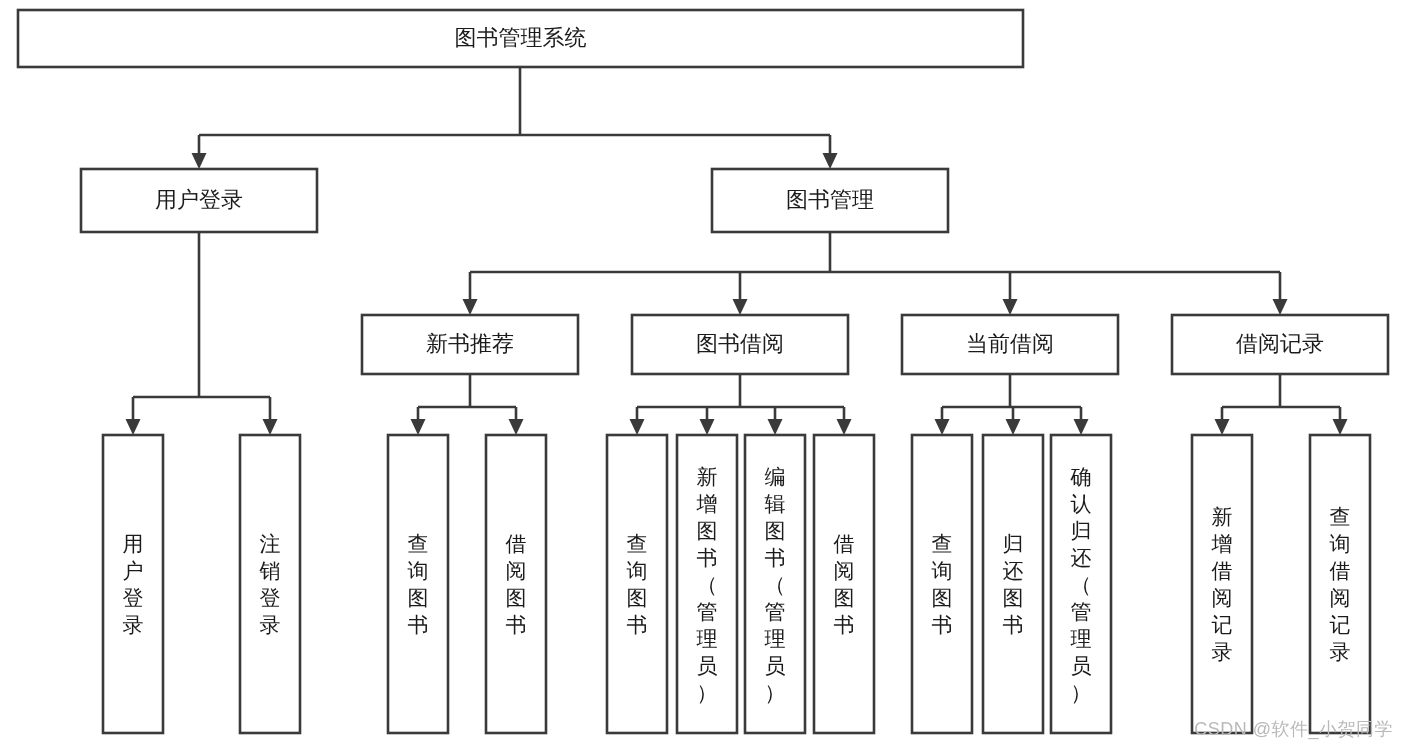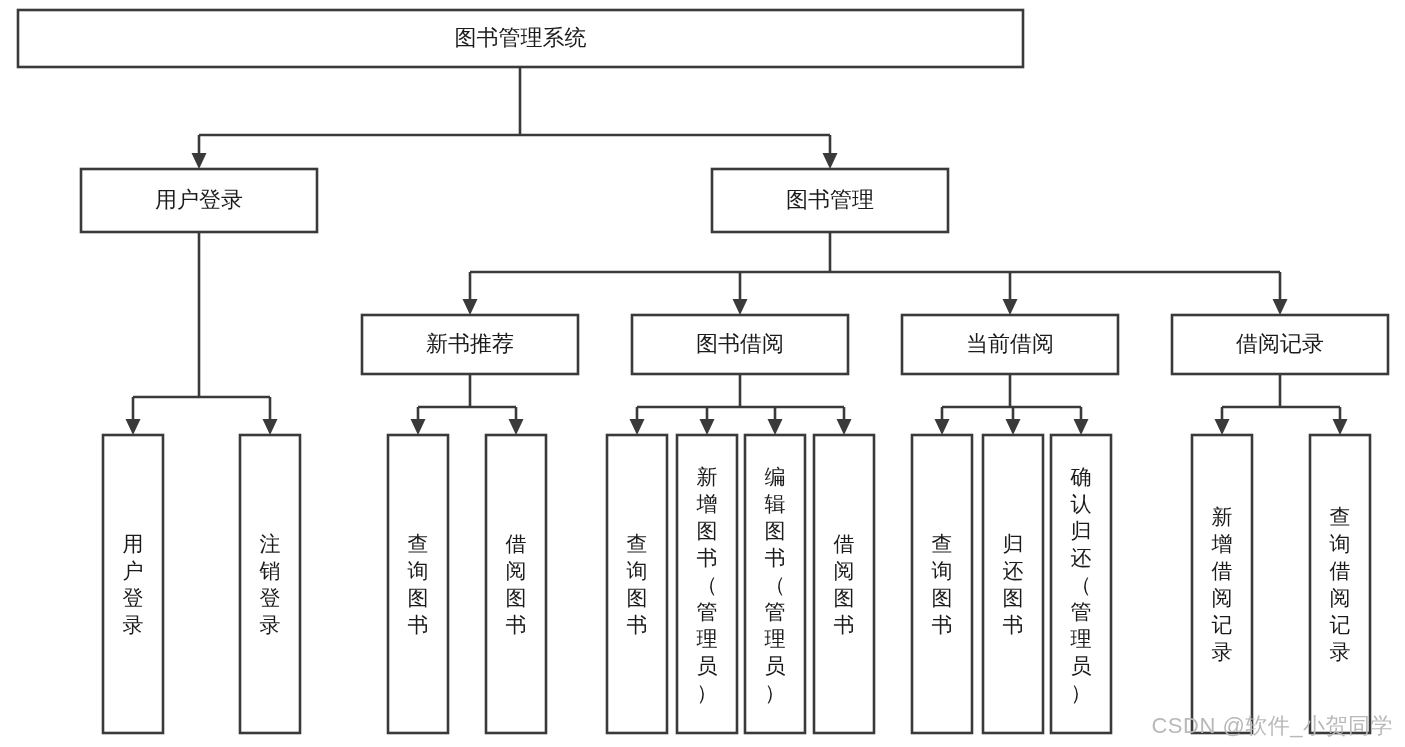--- a/index.html
+++ b/index.html
@@ -55,21 +55,21 @@
     font-family: "Liberation Sans", "DejaVu Sans", sans-serif;
     font-size: 21px;
     fill: #1b1b1b;
     text-anchor: middle;
   }
   .watermark {
     position: absolute;
     right: 12px;
     bottom: 6px;
     font-family: "Liberation Sans", "DejaVu Sans", sans-serif;
-    font-size: 22px;
+    font-size: 18px;
     color: #b9b9b9;
     letter-spacing: 0.5px;
     user-select: none;
     white-space: nowrap;
   }
 </style>
 </head>
 <body>
 
 <div id="diagram-root">

